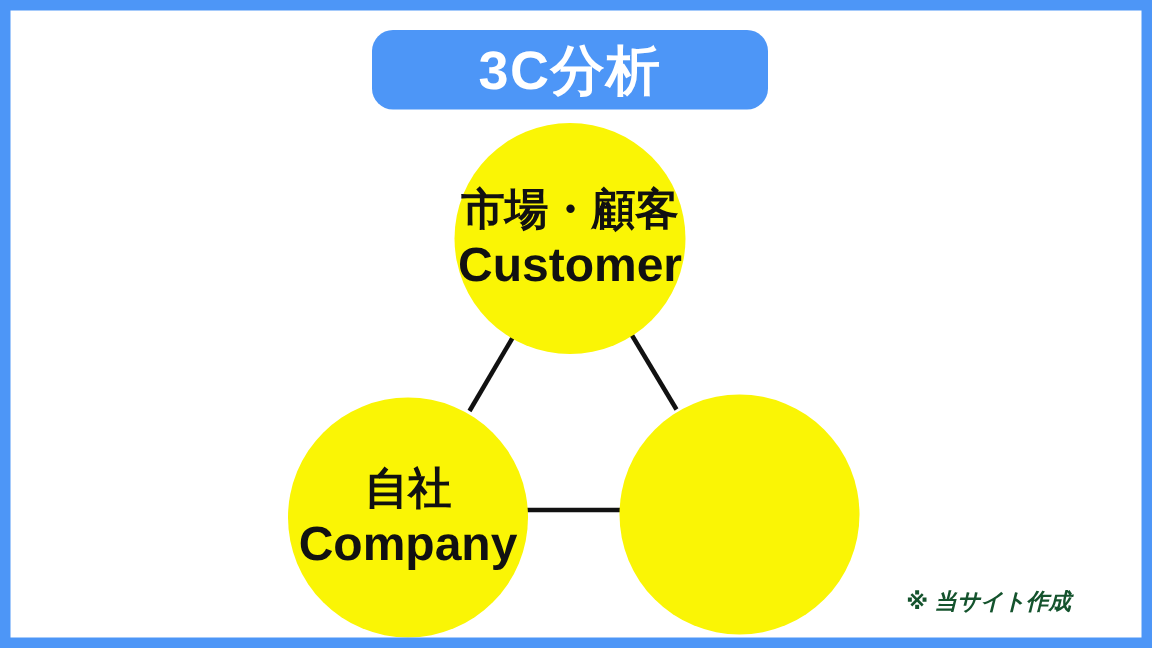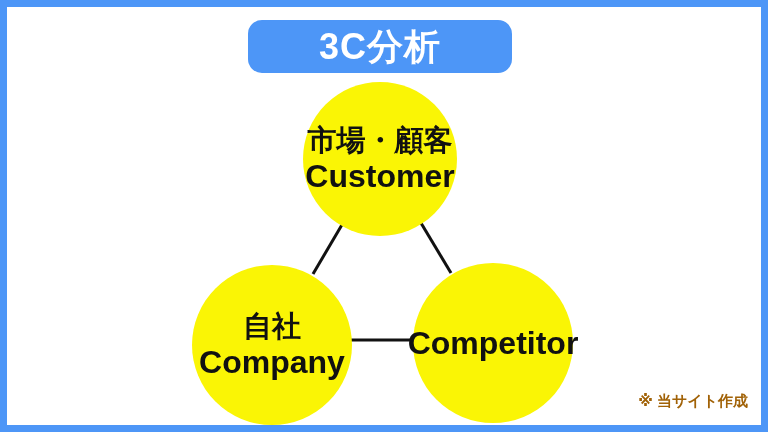--- a/index.html
+++ b/index.html
@@ -87,27 +87,28 @@
     height: 160px;
   }
   .node-competitor {
     left: 413px;
     top: 263px;
     width: 160px;
     height: 160px;
   }
   .footnote {
     position: absolute;
-    right: 20px;
+    right: 54px;
     top: 392px;
     font-size: 15px;
     font-weight: 700;
-    color: #a16207;
+    color: #14532d;
     z-index: 3;
     white-space: nowrap;
+    font-style: italic;
   }
 </style>
 </head>
 <body>
 
 <div class="stage">
 
   <div class="frame-border"></div>
 
   <div class="title-box">
@@ -124,18 +125,17 @@
     <div class="jp">自社</div>
     <div class="en">Company</div>
   </div>
 
   <div class="node-circle node-customer">
     <div class="jp">市場・顧客</div>
     <div class="en">Customer</div>
   </div>
 
   <div class="node-circle node-competitor">
-    <div class="en">Competitor</div>
   </div>
 
   <div class="footnote">※ 当サイト作成</div>
 
 </div>
 
 </body></html>

